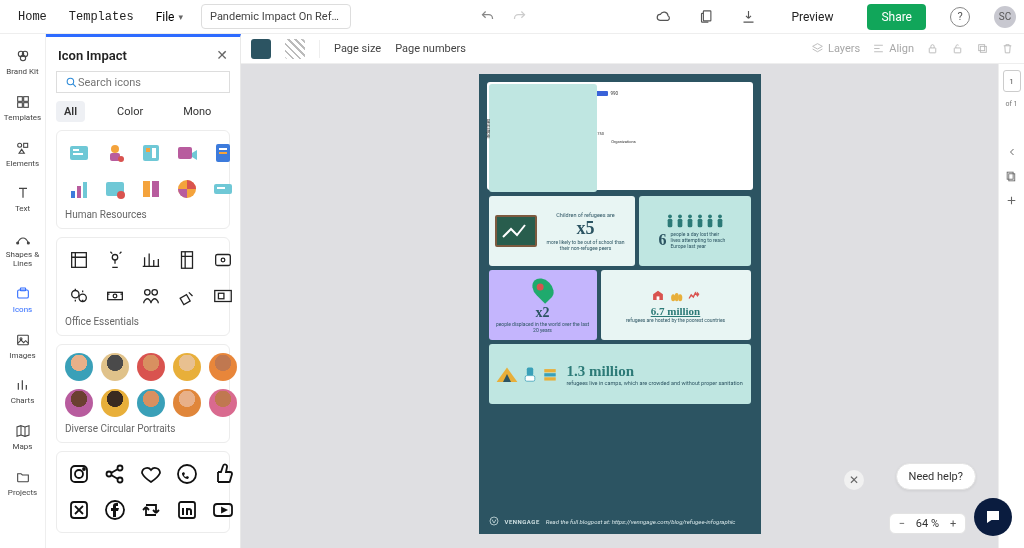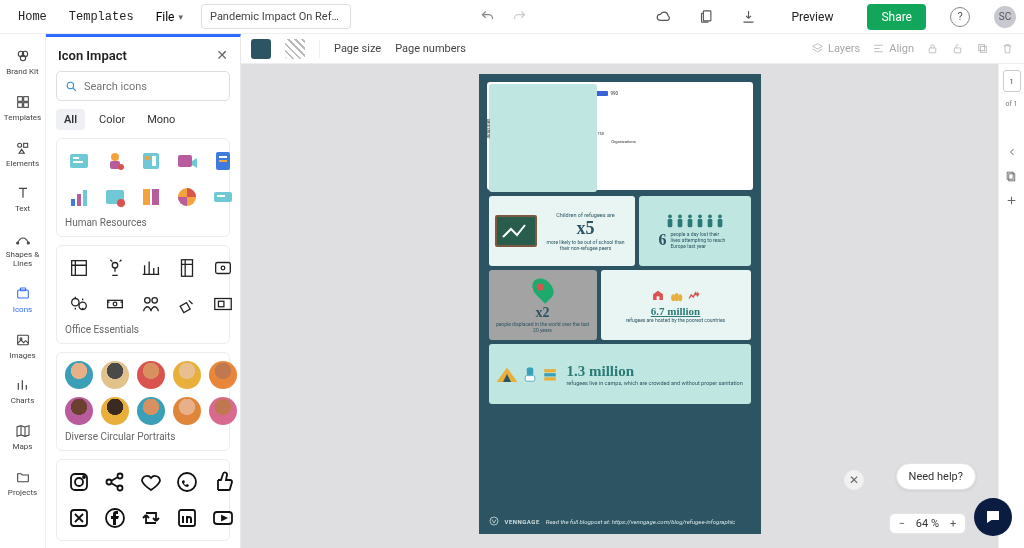--- a/index.html
+++ b/index.html
@@ -23,23 +23,23 @@
   .rail { position: absolute; top: 34px; left: 0; width: 46px; height: 514px; border-right: 1px solid #eee; background: #fff; display: flex; flex-direction: column; align-items: center; padding-top: 6px; }
   .rail .rail-item { width: 46px; padding: 7px 0 9px; display: flex; flex-direction: column; align-items: center; gap: 3px; font-size: 8px; color: #444; cursor: pointer; text-align: center; line-height: 1.1; }
   .rail .rail-item.active { color: #2e6bff; }
   .rail .ri-icon { width: 18px; height: 18px; display: flex; align-items: center; justify-content: center; }
 
   
   .panel { position: absolute; top: 34px; left: 46px; width: 195px; height: 514px; background: #fff; border-right: 1px solid #e9e9e9; display: flex; flex-direction: column; border-top: 3px solid #2e6bff; }
   .panel-head { display: flex; align-items: center; justify-content: space-between; padding: 10px 12px 8px; }
   .panel-head h3 { font-size: 13px; font-weight: 600; color: #222; }
   .panel-head .close { font-size: 14px; color: #666; cursor: pointer; }
-  .search-box { margin: 0 10px 8px; border: 1px solid #ddd; border-radius: 5px; height: 30px; display: flex; align-items: center; padding: 0 8px; gap: 6px; }
+  .search-box { margin: 0 10px 8px; border: 1px solid #ddd; border-radius: 0; height: 22px; display: flex; align-items: center; padding: 0 8px; gap: 0; }
   .search-box input { border: none; outline: none; font-size: 11px; width: 100%; color: #444; }
-  .tabs { display: flex; gap: 6px; padding: 0 10px 8px; font-size: 11px; }
+  .tabs { display: flex; gap: 24px; padding: 0 10px 8px; font-size: 11px; }
   .tabs .tab { padding: 4px 8px; border-radius: 4px; cursor: pointer; color: #333; }
   .tabs .tab.active { background: #eef0f4; font-weight: 600; }
   .panel-body { flex: 1; overflow: hidden; padding: 0 10px; }
   .icon-section { border: 1px solid #ececec; border-radius: 6px; padding: 8px; margin-bottom: 8px; }
   .icon-grid { display: grid; grid-template-columns: repeat(5, 1fr); gap: 8px; }
   .icon-grid .gi { width: 28px; height: 28px; display: flex; align-items: center; justify-content: center; }
   .sec-label { font-size: 10px; color: #666; margin-top: 6px; }
   .portrait { width: 28px; height: 28px; border-radius: 50%; }
 
   
@@ -65,21 +65,21 @@
   .chart-row .val { font-size: 4.5px; color: #333; }
   .axis-lbl { font-size: 4.5px; color: #333; transform: rotate(-90deg); position: absolute; left: 0px; top: 52px; }
   .x-axis { font-size: 4px; color: #333; text-align: center; margin-top: 3px; }
   .page .c3 { top: 122px; left: 10px; width: 146px; height: 70px; display: flex; align-items: center; padding: 6px; gap: 6px; background:#e8f5f3; }
   .page .c3 .board { width: 42px; height: 32px; background: #285d4d; border: 2px solid #7d5a3f; border-radius: 2px; position: relative; }
   .page .c3 .txt { flex: 1; text-align: center; color: #2c5462; }
   .bignum { font-family: Georgia, serif; font-weight: bold; }
   .page .c4 { top: 122px; left: 160px; right: 10px; height: 70px; background:#bfe6e1; padding: 6px; display:flex; flex-direction:column; align-items:center; justify-content:center; }
   .people-row { display:flex; gap:2px; margin-bottom:3px; }
   .person { width:8px; height:14px; }
-  .page .c5 { top: 196px; left: 10px; width: 108px; height: 70px; background:#a3a3a3; padding:6px; text-align:center; display:flex; flex-direction:column; align-items:center; justify-content:center; }
+  .page .c5 { top: 196px; left: 10px; width: 108px; height: 70px; background:#c4b5fd; padding:6px; text-align:center; display:flex; flex-direction:column; align-items:center; justify-content:center; }
   .pin { width:18px; height:24px; background:#1faa6d; border-radius:50% 50% 50% 0; transform:rotate(-45deg); position:relative; margin-bottom:4px;}
   .pin::after { content:""; position:absolute; width:7px; height:7px; background:#d9534f; border-radius:50%; top:5px; left:5px; transform:rotate(45deg);}
   .page .c6 { top: 196px; left: 122px; right: 10px; height: 70px; background:#e8f5f3; padding:6px; text-align:center; display:flex; flex-direction:column; align-items:center; justify-content:center; }
   .icon-row { display:flex; gap:4px; margin-bottom:3px; }
   .mini-ic { width:14px; height:14px; }
   .page .c7 { top: 270px; left: 10px; right: 10px; height: 60px; background:#bfe6e1; padding:6px; display:flex; align-items:center; gap:8px; }
   .page .footer { position:absolute; bottom:8px; left:10px; right:10px; color:#d8e8ea; font-size:6px; display:flex; align-items:center; gap:6px; }
 
   
   .right-rail { position:absolute; top:64px; right:0; width:26px; bottom:0; background:#fff; border-left:1px solid #eee; display:flex; flex-direction:column; align-items:center; padding-top:6px; gap:8px; }

